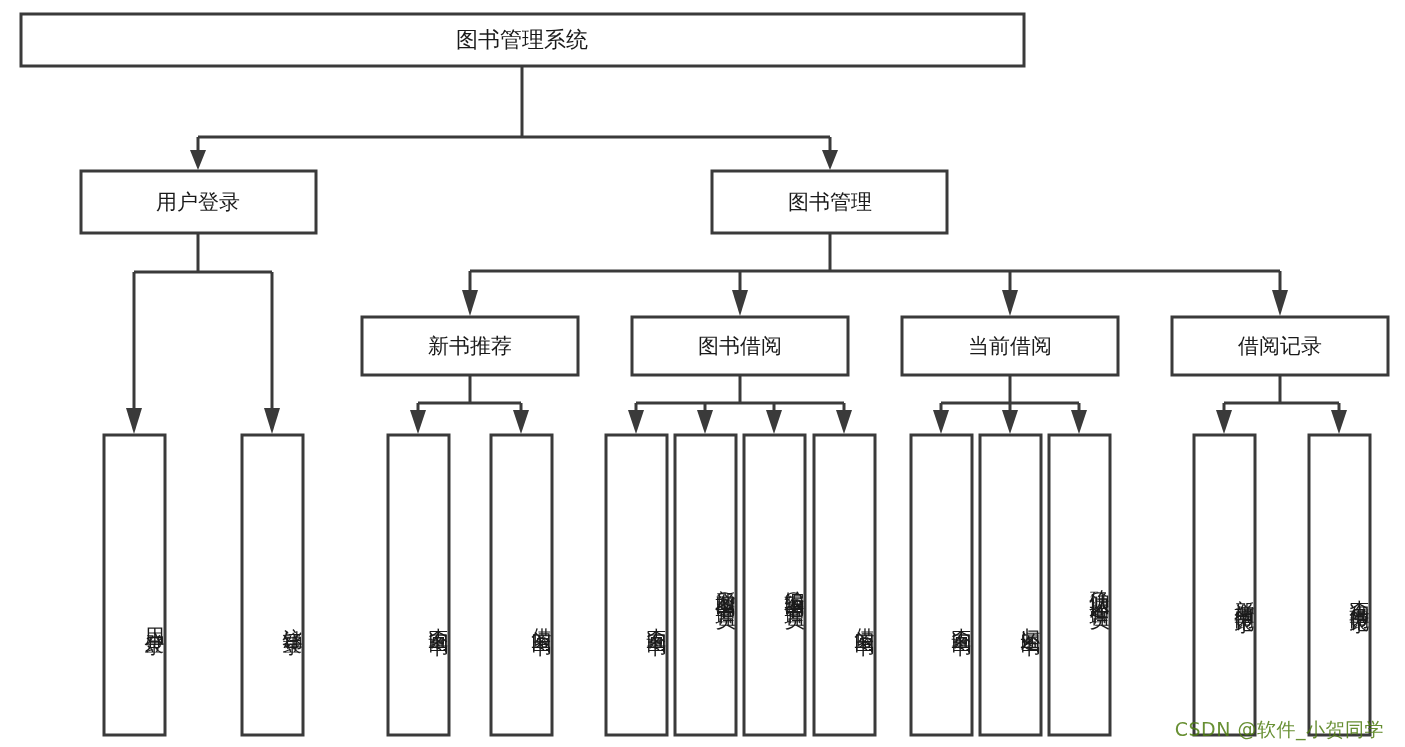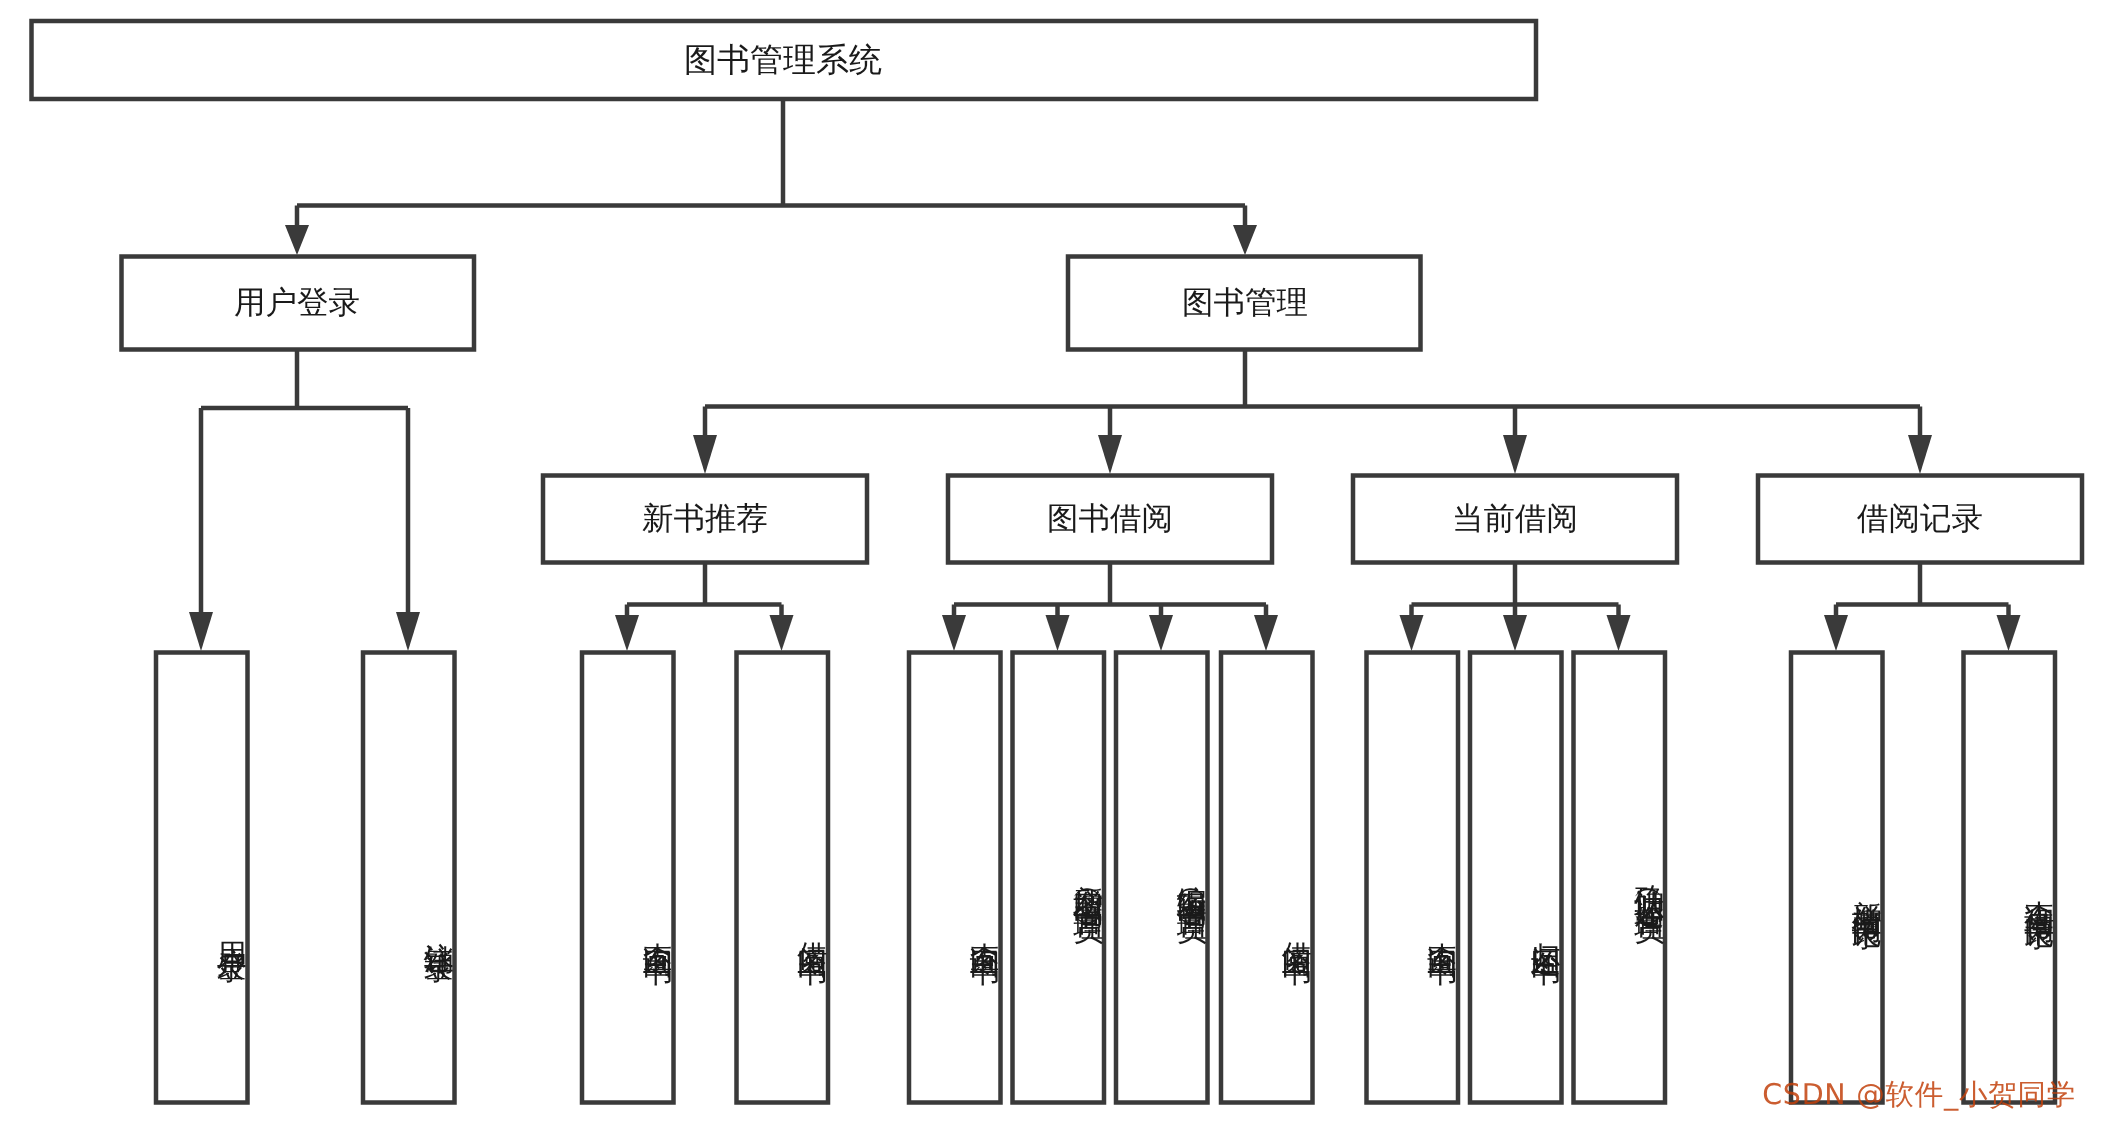--- a/index.html
+++ b/index.html
@@ -77,21 +77,21 @@
     text-align: center;
     pointer-events: none;
     white-space: nowrap;
   }
   .watermark {
     position: absolute;
     right: 8px;
     bottom: 4px;
     font-family: "DejaVu Sans", "Liberation Sans", sans-serif;
     font-size: 19px;
-    color: #c2410c;
+    color: #4d7c0f;
     opacity: 0.85;
     letter-spacing: 0.5px;
     pointer-events: none;
     margin-top: 44px;
   }
 </style>
 </head>
 <body>
 
 <div id="diagram-root">

